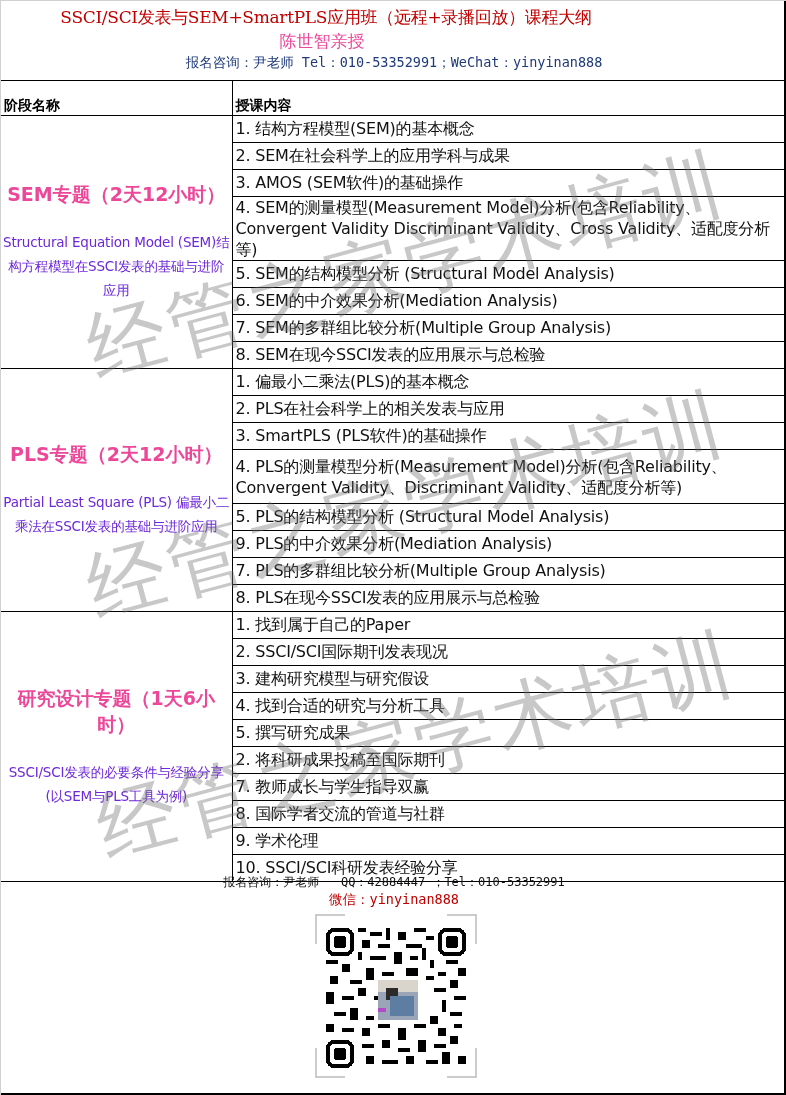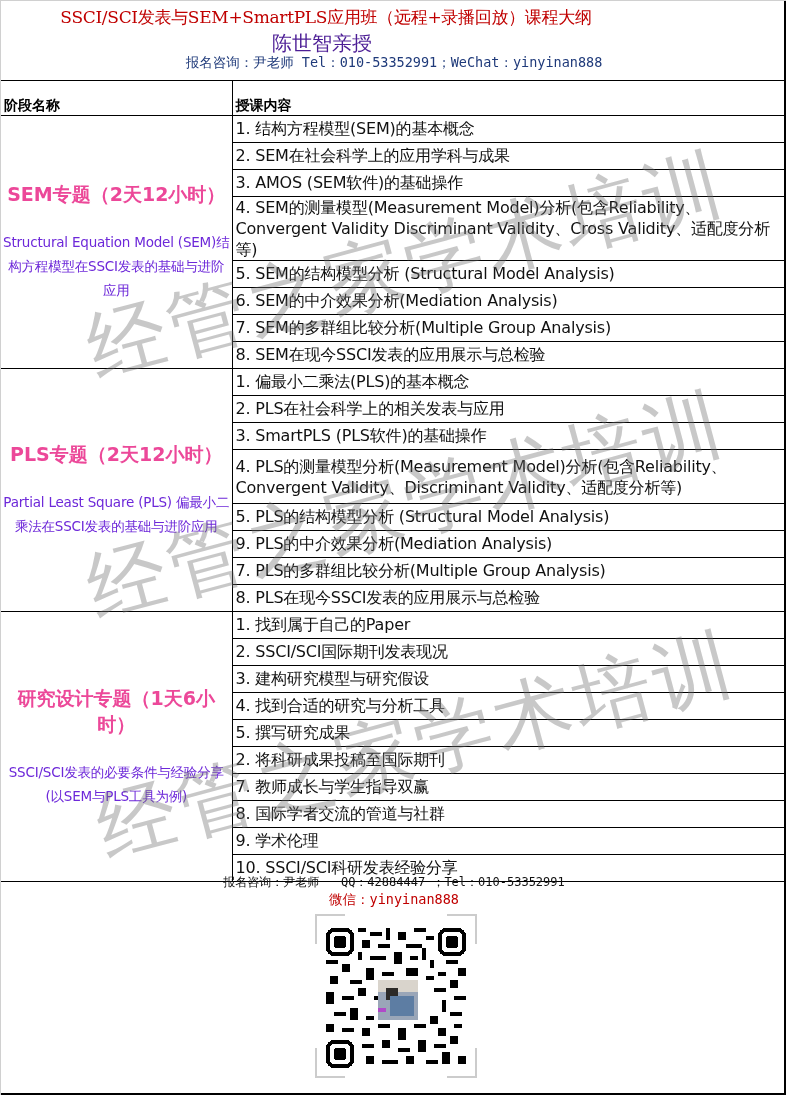--- a/index.html
+++ b/index.html
@@ -1,21 +1,21 @@
 <!DOCTYPE html>
 <html><head>
 <meta charset="utf-8">
 <style>
   html, body { margin: 0; padding: 0; background: #ffffff; }
   body { width: 786px; height: 1095px; position: relative; overflow: hidden; font-family: "DejaVu Sans", sans-serif; }
   .page { position: absolute; left: 0; top: 0; width: 786px; height: 1095px; box-sizing: border-box;
           border-left: 1px solid #d0d0d0; border-top: 1px solid #d0d0d0; }
   .header { position: absolute; left: 0; top: 0; width: 786px; height: 79px; text-align: center; }
   .title { position: absolute; left: 0; width: 650px; top: 5px; font-family: "DejaVu Serif", serif; font-size: 17px; color: #c00000; letter-spacing: -0.3px; white-space: nowrap; }
-  .subtitle { position: absolute; left: 0; width: 642px; top: 29px; font-family: "DejaVu Sans", sans-serif; font-size: 20px; color: #4c1d95; }
+  .subtitle { position: absolute; left: 0; width: 642px; top: 29px; font-family: "DejaVu Sans", sans-serif; font-size: 17px; color: #ec4899; }
   .contact-top { position: absolute; left: 0; width: 786px; top: 53px; font-family: "DejaVu Sans Mono", monospace; font-size: 13.5px; color: #1f3a7a; }
   .right-border { position: absolute; right: 0; top: 0; width: 2px; height: 1095px; background: #000; }
 
   table.syllabus { position: absolute; left: 0; top: 79px; width: 785px; border-collapse: collapse; table-layout: fixed; }
   table.syllabus td, table.syllabus th { border: 1.5px solid #000; padding: 0 0 0 3px; box-sizing: border-box; vertical-align: middle; }
   table.syllabus tr > *:first-child { border-left: none; }
   col.c1 { width: 231px; }
   col.c2 { width: 554px; }
   th { font-family: Liberation Sans, sans-serif; font-weight: bold; font-size: 14px; text-align: left; height: 35px; padding-top: 10px !important; vertical-align: bottom !important; }
   td.item { font-family: "DejaVu Sans", sans-serif; font-size: 16px; color: #111; height: 27px; line-height: 20px; white-space: nowrap; overflow: hidden; letter-spacing: -0.2px; }

